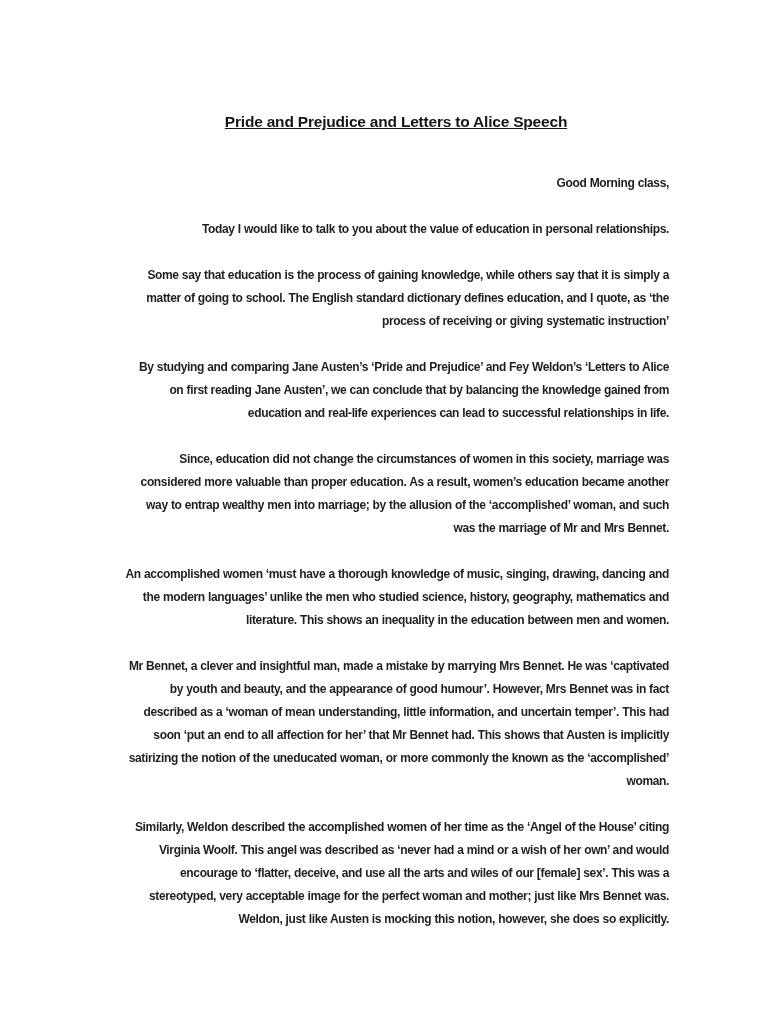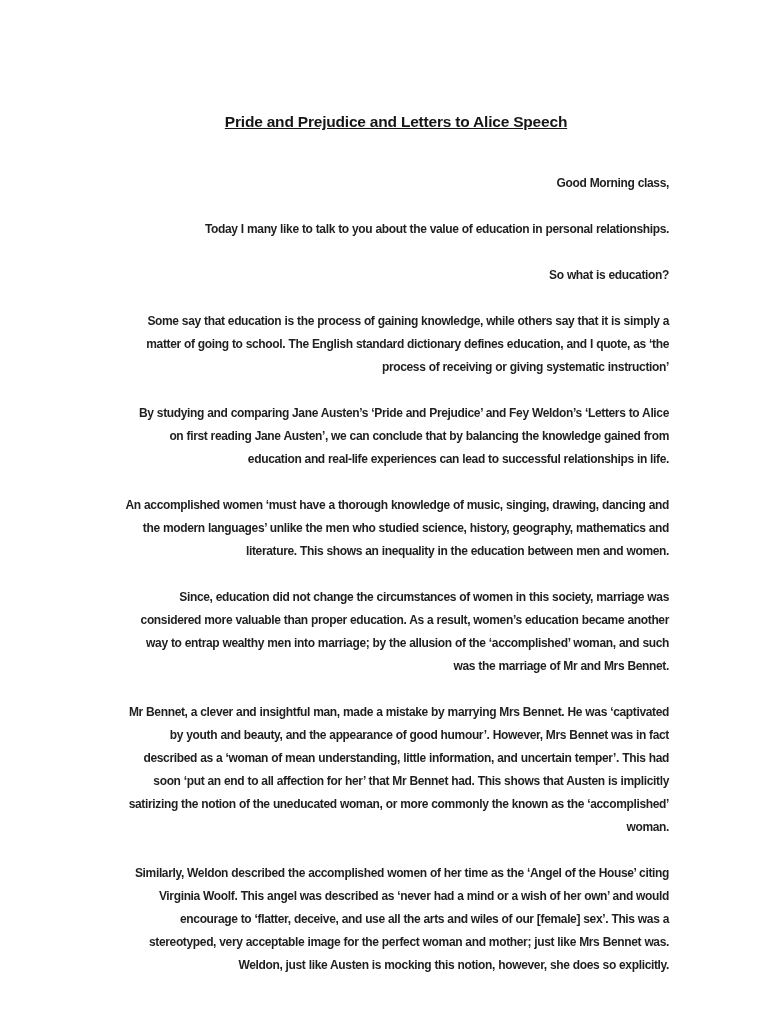--- a/index.html
+++ b/index.html
@@ -44,24 +44,23 @@
   }
 </style>
 </head>
 <body>
 
 <div class="doc-page">
   <div class="doc-content">
     <div class="doc-title">Pride and Prejudice and Letters to Alice Speech</div>
     <div class="doc-body">
       <p>Good Morning class,</p>
-      <p>Today I many like to talk to you about the value of education in personal relationships.</p>
-      <p>So what is education?</p>
+      <p>Today I would like to talk to you about the value of education in personal relationships.</p>
       <p>Some say that education is the process of gaining knowledge, while others say that it is simply a matter of going to school. The English standard dictionary defines education, and I quote, as ‘the process of receiving or giving systematic instruction’</p>
       <p>By studying and comparing Jane Austen’s ‘Pride and Prejudice’ and Fey Weldon’s ‘Letters to Alice on first reading Jane Austen’, we can conclude that by balancing the knowledge gained from education and real-life experiences can lead to successful relationships in life.</p>
+      <p>Since, education did not change the circumstances of women in this society, marriage was considered more valuable than proper education. As a result, women’s education became another way to entrap wealthy men into marriage; by the allusion of the ‘accomplished’ woman, and such was the marriage of Mr and Mrs Bennet.</p>
       <p>An accomplished women ‘must have a thorough knowledge of music, singing, drawing, dancing and the modern languages’ unlike the men who studied science, history, geography, mathematics and literature. This shows an inequality in the education between men and women.</p>
-      <p>Since, education did not change the circumstances of women in this society, marriage was considered more valuable than proper education. As a result, women’s education became another way to entrap wealthy men into marriage; by the allusion of the ‘accomplished’ woman, and such was the marriage of Mr and Mrs Bennet.</p>
       <p>Mr Bennet, a clever and insightful man, made a mistake by marrying Mrs Bennet. He was ‘captivated by youth and beauty, and the appearance of good humour’. However, Mrs Bennet was in fact described as a ‘woman of mean understanding, little information, and uncertain temper’. This had soon ‘put an end to all affection for her’ that Mr Bennet had. This shows that Austen is implicitly satirizing the notion of the uneducated woman, or more commonly the known as the ‘accomplished’ woman.</p>
       <p>Similarly, Weldon described the accomplished women of her time as the ‘Angel of the House’ citing Virginia Woolf. This angel was described as ‘never had a mind or a wish of her own’ and would encourage to ‘flatter, deceive, and use all the arts and wiles of our [female] sex’. This was a stereotyped, very acceptable image for the perfect woman and mother; just like Mrs Bennet was. Weldon, just like Austen is mocking this notion, however, she does so explicitly.</p>
 
     </div>
   </div>
 </div>
 
 </body></html>

